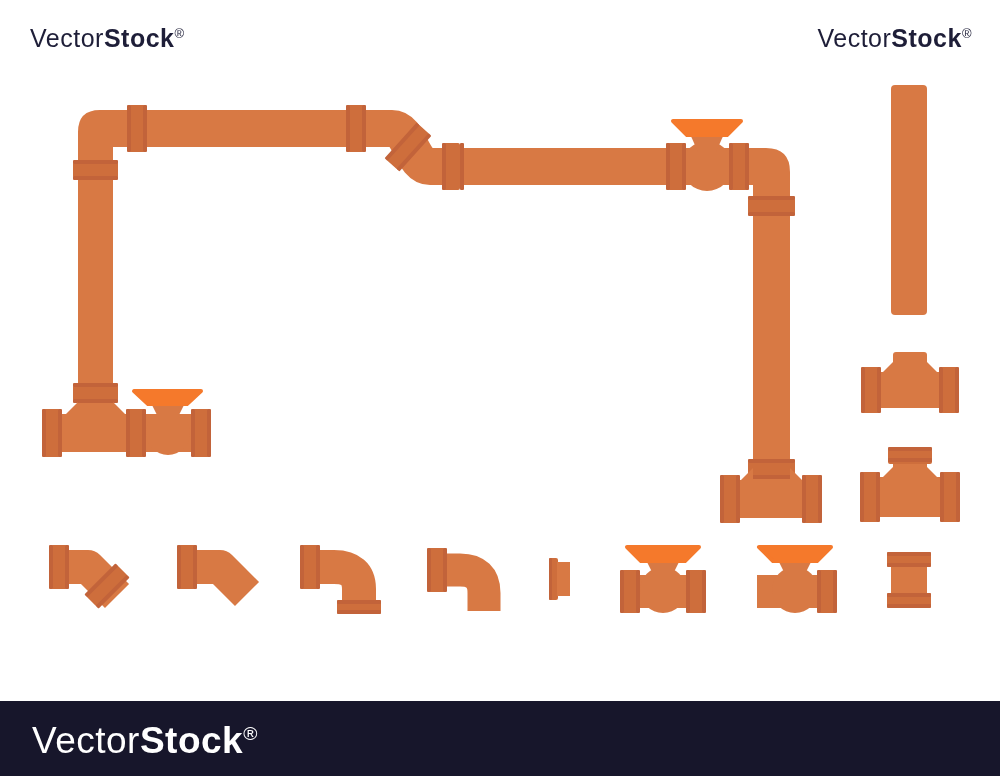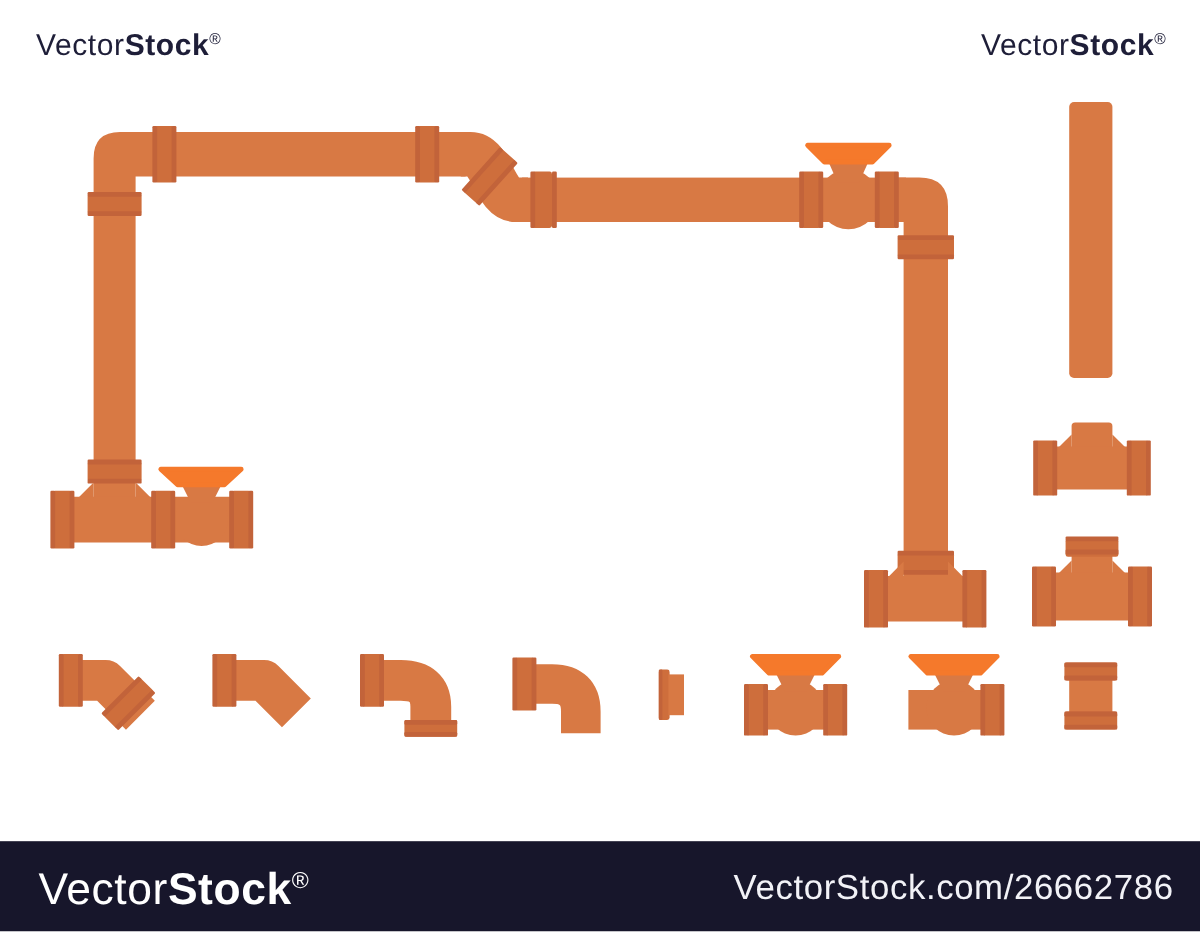--- a/index.html
+++ b/index.html
@@ -283,16 +283,15 @@
     </g>
   </svg>
 
   <div class="wm-corner wm-left"><span class="wm-light">Vector</span><span class="wm-bold">Stock</span><span class="wm-reg">®</span></div>
 
   <div class="wm-corner wm-right"><span class="wm-light">Vector</span><span class="wm-bold">Stock</span><span class="wm-reg">®</span></div>
 
 
   <div class="footer">
     <div class="footer-logo"><span class="wm-light">Vector</span><span class="wm-bold">Stock</span><span class="wm-reg">®</span></div>
-    <div class="footer-credit">VectorStock.com/26662786</div>
   </div>
 
 </div>
 
 </body></html>

